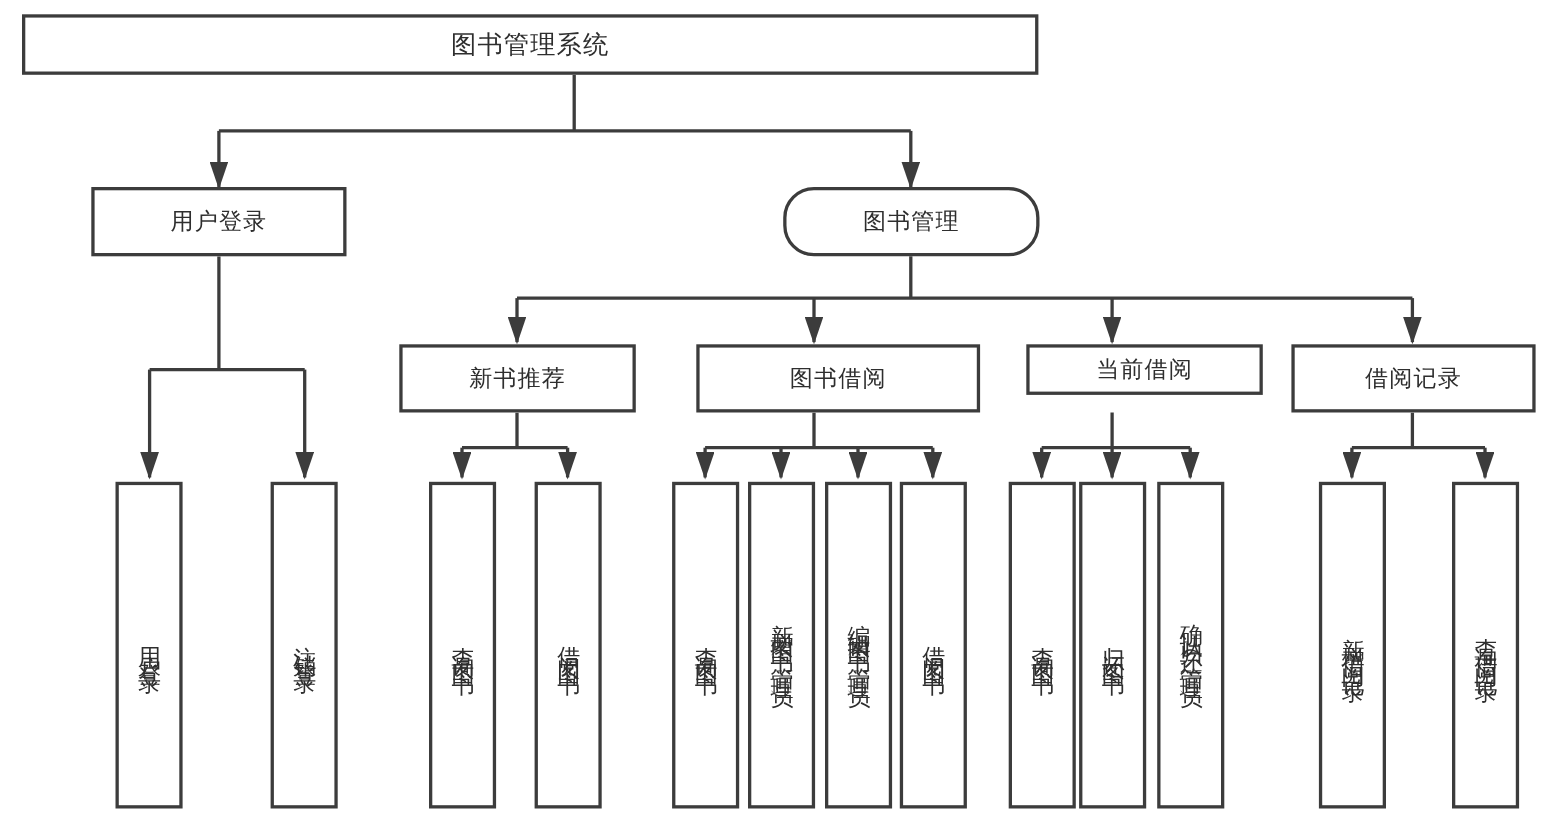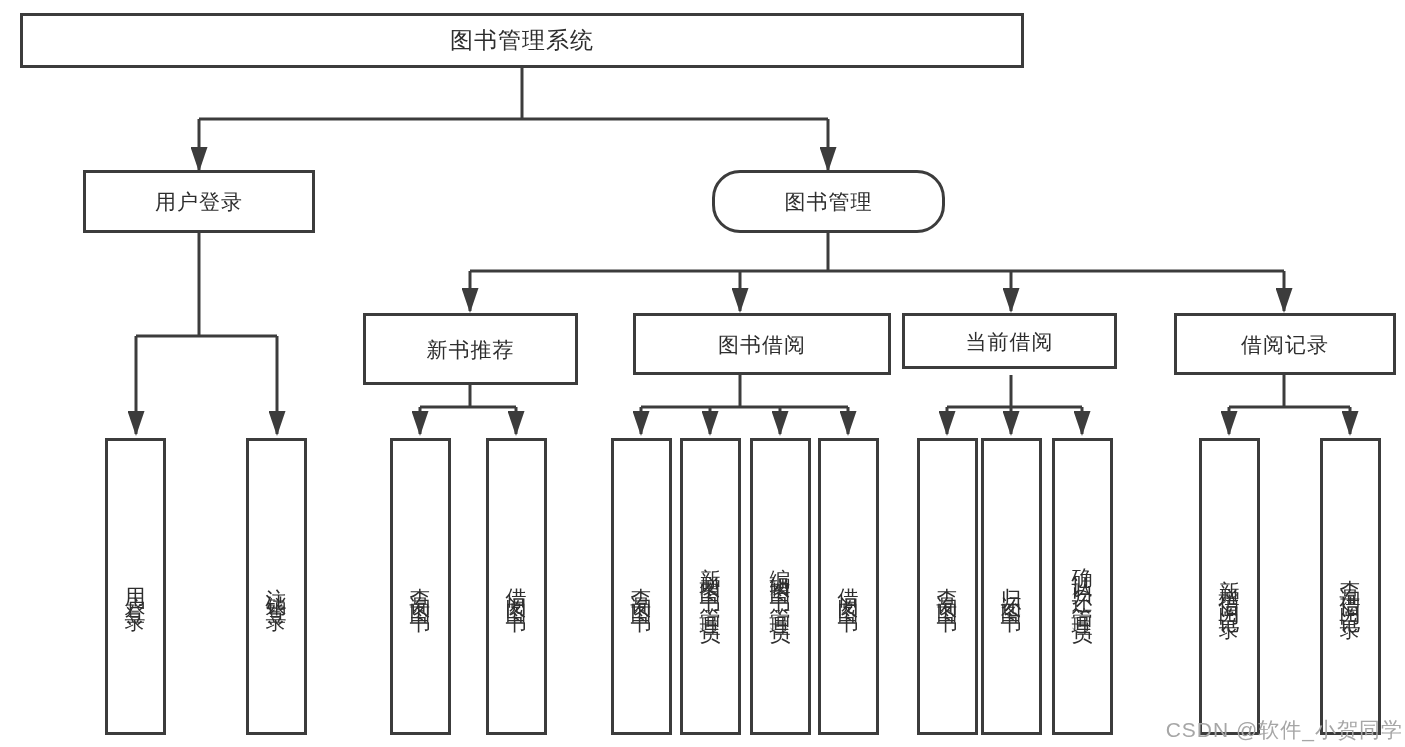--- a/index.html
+++ b/index.html
@@ -37,26 +37,26 @@
     color:var(--color-text);white-space:nowrap;
   }
   .box-root .lbl{font-size:23px;}
   .vlbl{
     writing-mode:vertical-rl;
     text-orientation:mixed;
     font-size:21px;letter-spacing:8px;line-height:1;
     color:var(--color-text);white-space:nowrap;
   }
   
-  .box-root{left:20px;top:13px;width:1004px;height:55px;text-align:right;}
+  .box-root{left:20px;top:13px;width:924px;height:55px;text-align:right;}
   .box-l1a{left:83px;top:170px;width:232px;height:63px;}
   .box-l1b{left:712px;top:170px;width:233px;height:63px;border-radius:28px;}
-  .box-l2a{left:363px;top:313px;width:215px;height:72px;}
+  .box-l2a{left:363px;top:313px;width:215px;height:62px;}
   .box-l2b{left:633px;top:313px;width:258px;height:62px;}
-  .box-l2c{left:902px;top:313px;width:215px;height:56px;}
+  .box-l2c{left:933px;top:313px;width:215px;height:46px;}
   .box-l2d{left:1174px;top:313px;width:222px;height:62px;}
   
   .leaf{top:438px;width:61px;height:297px;}
   .leaf-a1{left:105px;}
   .leaf-a2{left:246px;}
   .leaf-b1{left:390px;}
   .leaf-b2{left:486px;}
   .leaf-c1{left:611px;}
   .leaf-c2{left:680px;}
   .leaf-c3{left:750px;}
@@ -201,15 +201,14 @@
     <span class="vlbl">确认归还（管理员）</span>
   </div>
 
   <div class="node leaf leaf-e1">
     <span class="vlbl">新增借阅记录</span>
   </div>
   <div class="node leaf leaf-e2">
     <span class="vlbl">查询借阅记录</span>
   </div>
 
-  <div class="watermark">CSDN @软件_小贺同学</div>
 
 </div>
 
 </body></html>

